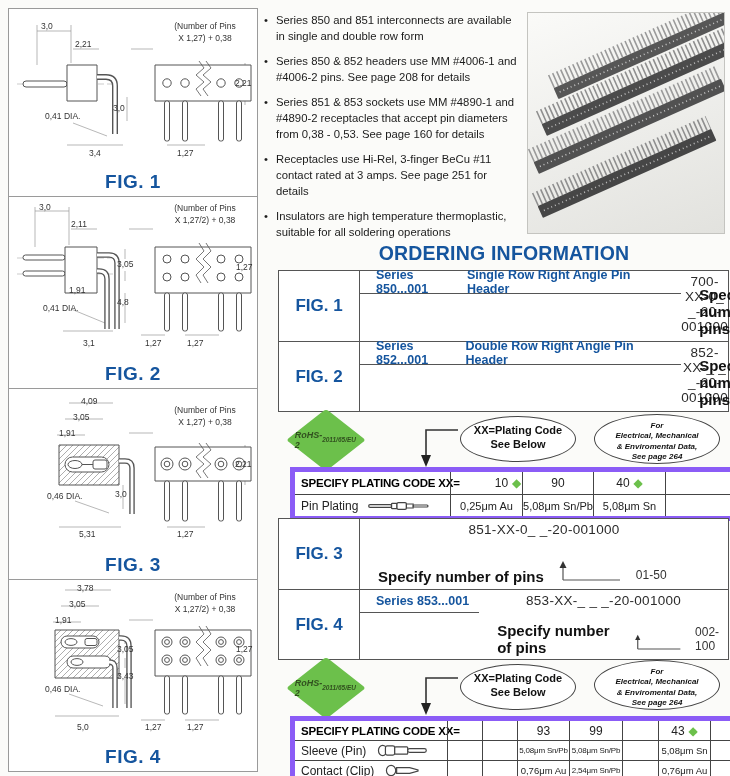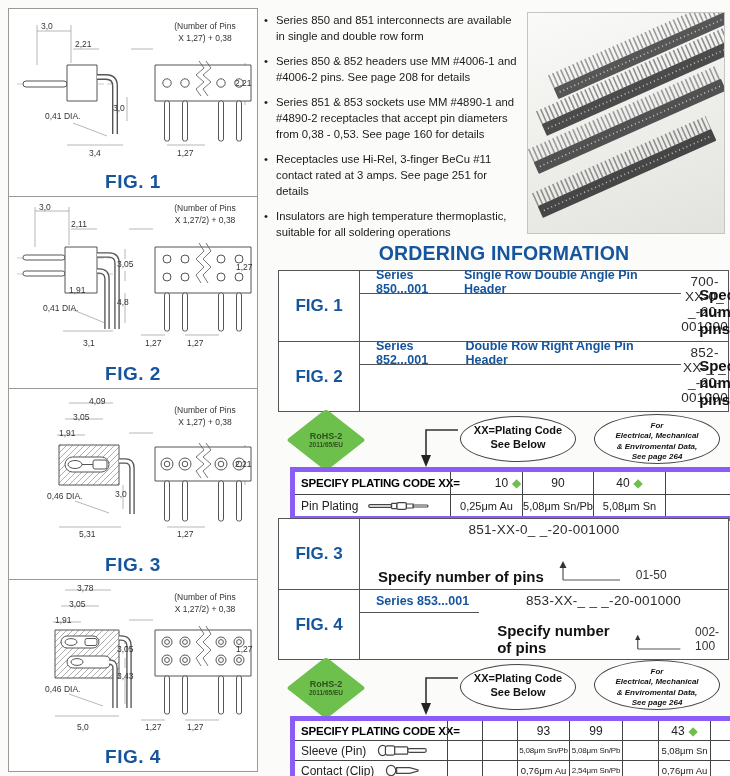--- a/index.html
+++ b/index.html
@@ -28,21 +28,21 @@
   .figcell{width:80px;border-right:1px solid #555;display:flex;align-items:center;justify-content:center;font-weight:bold;font-size:17px;color:#15559E;flex:none;}
   .ocontent{flex:1;display:flex;flex-direction:row;}
   .ohead{height:22px;border-bottom:1px solid #555;display:flex;justify-content:space-between;align-items:center;padding:0 10px 0 16px;color:#15559E;font-weight:bold;font-size:12.5px;}
   .obody{flex:1;position:relative;}
   .part{text-align:center;font-size:13.5px;color:#2b2b2b;margin-top:3px;letter-spacing:.3px;}
   .specrow{position:absolute;left:18px;bottom:4px;display:flex;align-items:flex-end;}
   .spec{font-weight:bold;font-size:15px;color:#111;}
   .range{font-size:12px;color:#333;padding-bottom:3px;margin-left:6px;}
   .elbow{margin:0 4px 0 10px;}
   
-  .rohs{position:absolute;width:60px;height:52px;display:flex;flex-direction:column;align-items:center;justify-content:center;}
+  .rohs{position:absolute;width:60px;height:52px;display:flex;flex-direction:row;align-items:center;justify-content:flex-end;font-style:italic;}
   .rohs::before{content:"";position:absolute;left:8px;top:4px;width:44px;height:44px;background:#6CC04B;transform:scaleX(1.28) rotate(45deg);border-radius:3px;}
   .rohs span{position:relative;font-weight:bold;color:#31501f;line-height:1.15;}
   .rohs .l1{font-size:9px;}
   .rohs .l2{font-size:6.5px;}
   .oval{position:absolute;border:1.5px solid #444;border-radius:50%;background:#fff;text-align:center;box-sizing:border-box;}
   .oval1{width:116px;height:46px;font-size:11px;font-weight:bold;color:#111;padding-top:7px;line-height:1.25;}
   .oval2{width:126px;height:50px;font-size:8px;font-weight:bold;font-style:italic;color:#111;padding-top:6px;line-height:1.3;}
   
   .ptable{position:absolute;left:290px;border:5px solid #8b5cf6;background:#fff;box-sizing:border-box;}
   .prow{display:flex;}
@@ -175,21 +175,21 @@
             <circle cx="212" cy="75" r="2.8"></circle>
           <circle cx="230" cy="75" r="6"></circle>
             <circle cx="230" cy="75" r="2.8"></circle>
           <rect x="155.5" y="92" width="5" height="40" rx="2"></rect>
             <rect x="173.5" y="92" width="5" height="40" rx="2"></rect>
           <rect x="209.5" y="92" width="5" height="40" rx="2"></rect>
             <rect x="227.5" y="92" width="5" height="40" rx="2"></rect>
         </g>
         <path d="M190 54 l5 7 l-8 7 l8 7 l-8 7 l5 7 M197 54 l5 7 l-8 7 l8 7 l-8 7 l5 7" stroke="#555" stroke-width="0.8" fill="none"></path>
       </svg>
-      <span class="dim" style="left:80px;top:7px;">4,09</span>
+      <span class="dim" style="left:72px;top:7px;">4,09</span>
       <span class="dim" style="left:64px;top:23px;">3,05</span>
       <span class="dim" style="left:50px;top:39px;">1,91</span>
       <span class="dim dimc" style="left:146px;top:16px;">(Number of Pins</span>
       <span class="dim dimc" style="left:146px;top:28px;">X 1,27) + 0,38</span>
       <span class="dim" style="left:226px;top:70px;">2,21</span>
       <span class="dim" style="left:38px;top:102px;">0,46  DIA.</span>
       <span class="dim" style="left:106px;top:100px;">3,0</span>
       <span class="dim" style="left:70px;top:140px;">5,31</span>
       <span class="dim" style="left:168px;top:140px;">1,27</span>
       <div class="figlabel">FIG. 3</div>
@@ -306,21 +306,21 @@
   </div>
 
   <div class="ordtitle">ORDERING INFORMATION</div>
 
   <div class="ordtable" style="top:270px;height:142px;">
     <div class="osec">
       <div class="figcell">FIG. 1</div>
       <div class="ocontent">
         <div class="ohead">
           <span>Series 850...001</span>
-          <span>Single Row Double Angle Pin Header</span>
+          <span>Single Row Right Angle Pin Header</span>
         </div>
         <div class="obody">
           <div class="part">700-XX-0_ _-20-001000</div>
           <div class="specrow">
             <span class="spec">Specify number of pins</span>
             <svg class="elbow" width="72" height="26" viewBox="0 0 72 26">
               <path d="M9 21 H66 M9 21 V8" stroke="#555" stroke-width="1.2" fill="none"></path>
               <path d="M5.5 9 L9 2 L12.5 9 Z" fill="#333"></path>
             </svg>
             <span class="range">01-50</span>

